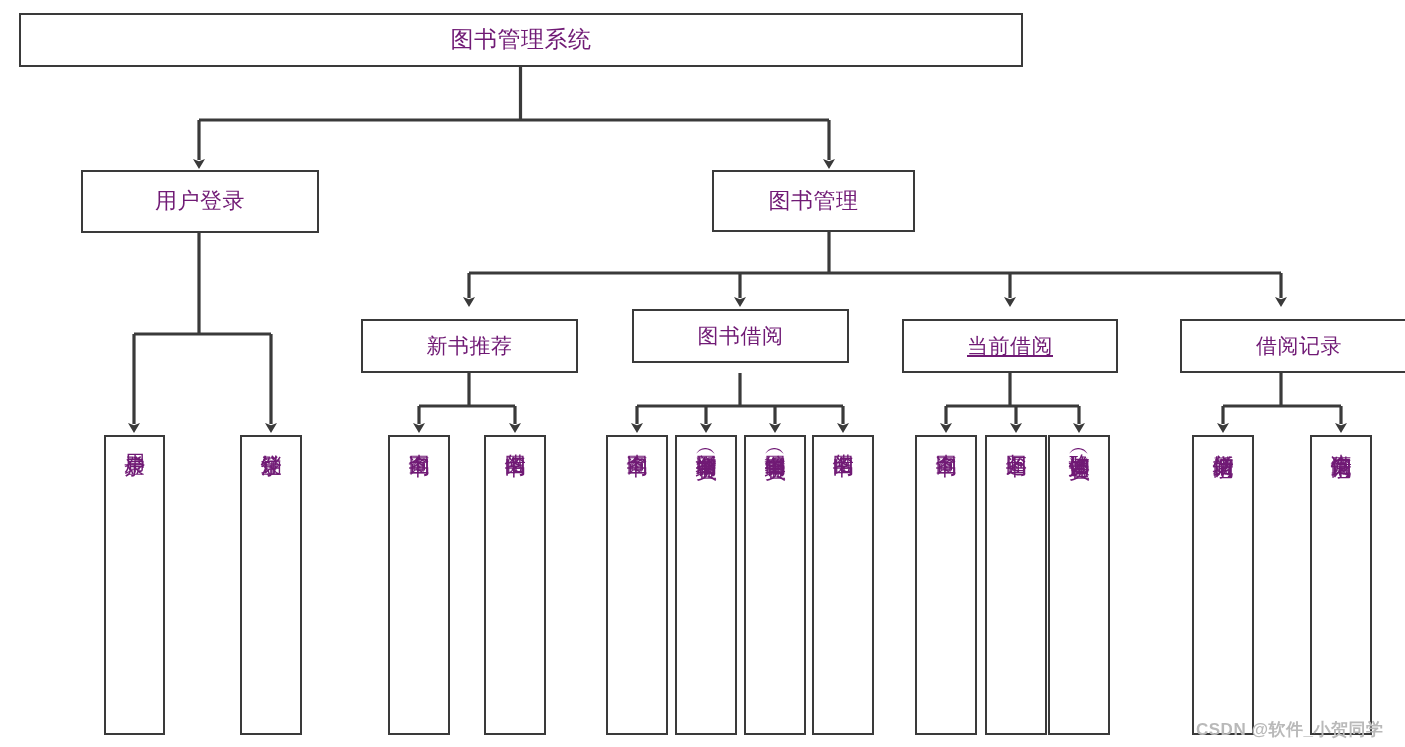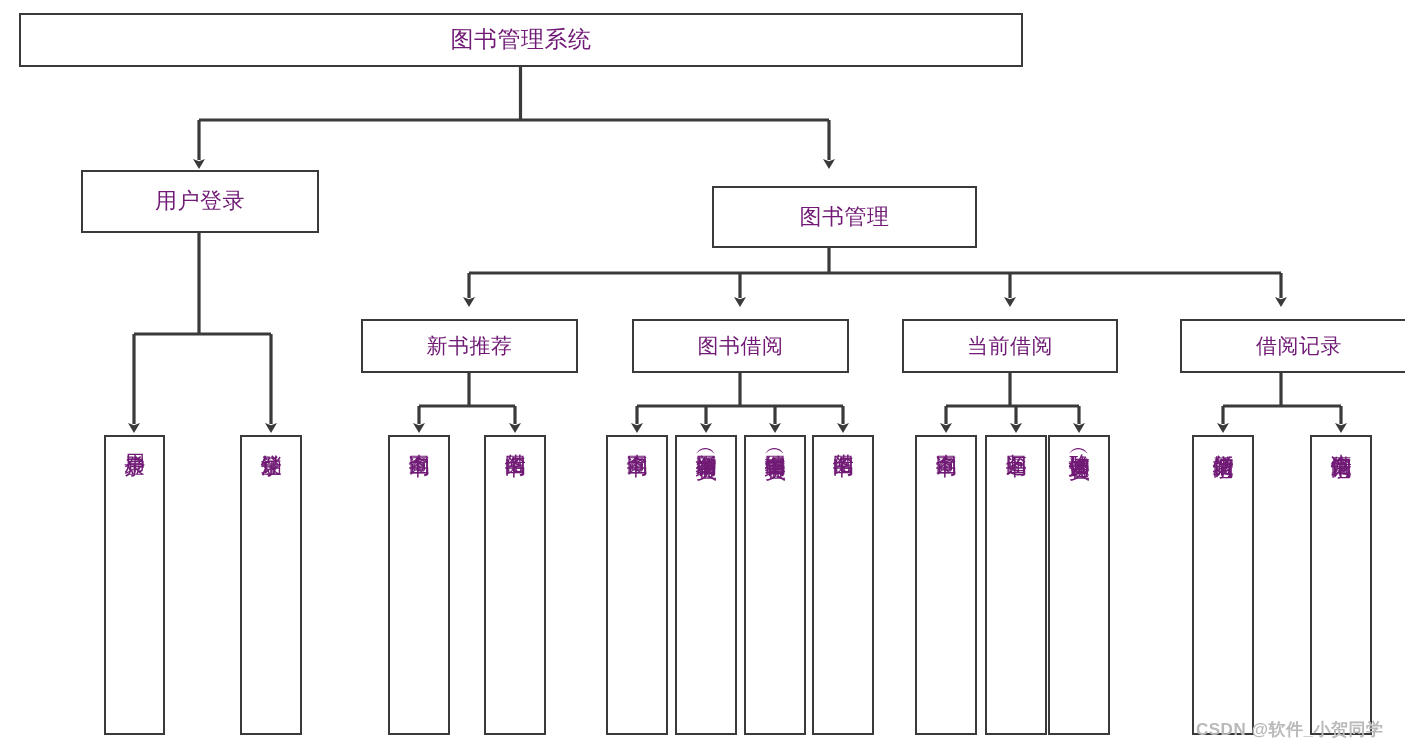--- a/index.html
+++ b/index.html
@@ -125,31 +125,31 @@
     </g>
   </svg>
 
   <div class="node-box root" style="left:19px; top:13px; width:1004px; height:54px;">
     <span class="node-label-h">图书管理系统</span>
   </div>
 
   <div class="node-box lvl2" style="left:81px; top:170px; width:238px; height:63px;">
     <span class="node-label-h">用户登录</span>
   </div>
-  <div class="node-box lvl2" style="left:712px; top:186px; width:265px; height:62px;">
+  <div class="node-box lvl2" style="left:712px; top:170px; width:203px; height:62px;">
     <span class="node-label-h">图书管理</span>
   </div>
 
   <div class="node-box lvl3" style="left:361px; top:319px; width:217px; height:54px;">
     <span class="node-label-h">新书推荐</span>
   </div>
-  <div class="node-box lvl3" style="left:632px; top:319px; width:217px; height:54px;">
+  <div class="node-box lvl3" style="left:632px; top:309px; width:217px; height:54px;">
     <span class="node-label-h">图书借阅</span>
   </div>
-  <div class="node-box lvl3" style="left:902px; top:319px; width:216px; height:54px;">
+  <div class="node-box lvl3" style="left:902px; top:319px; width:216px; height:54px;text-decoration:underline;">
     <span class="node-label-h">当前借阅</span>
   </div>
   <div class="node-box lvl3" style="left:1172px; top:319px; width:238px; height:54px;margin-left:8px;">
     <span class="node-label-h">借阅记录</span>
   </div>
 
   <div class="node-box leaf" style="left:104px; top:435px; width:61px; height:300px;">
     <span class="node-label-v">用户登录</span>
   </div>
   <div class="node-box leaf" style="left:240px; top:435px; width:62px; height:300px;">

